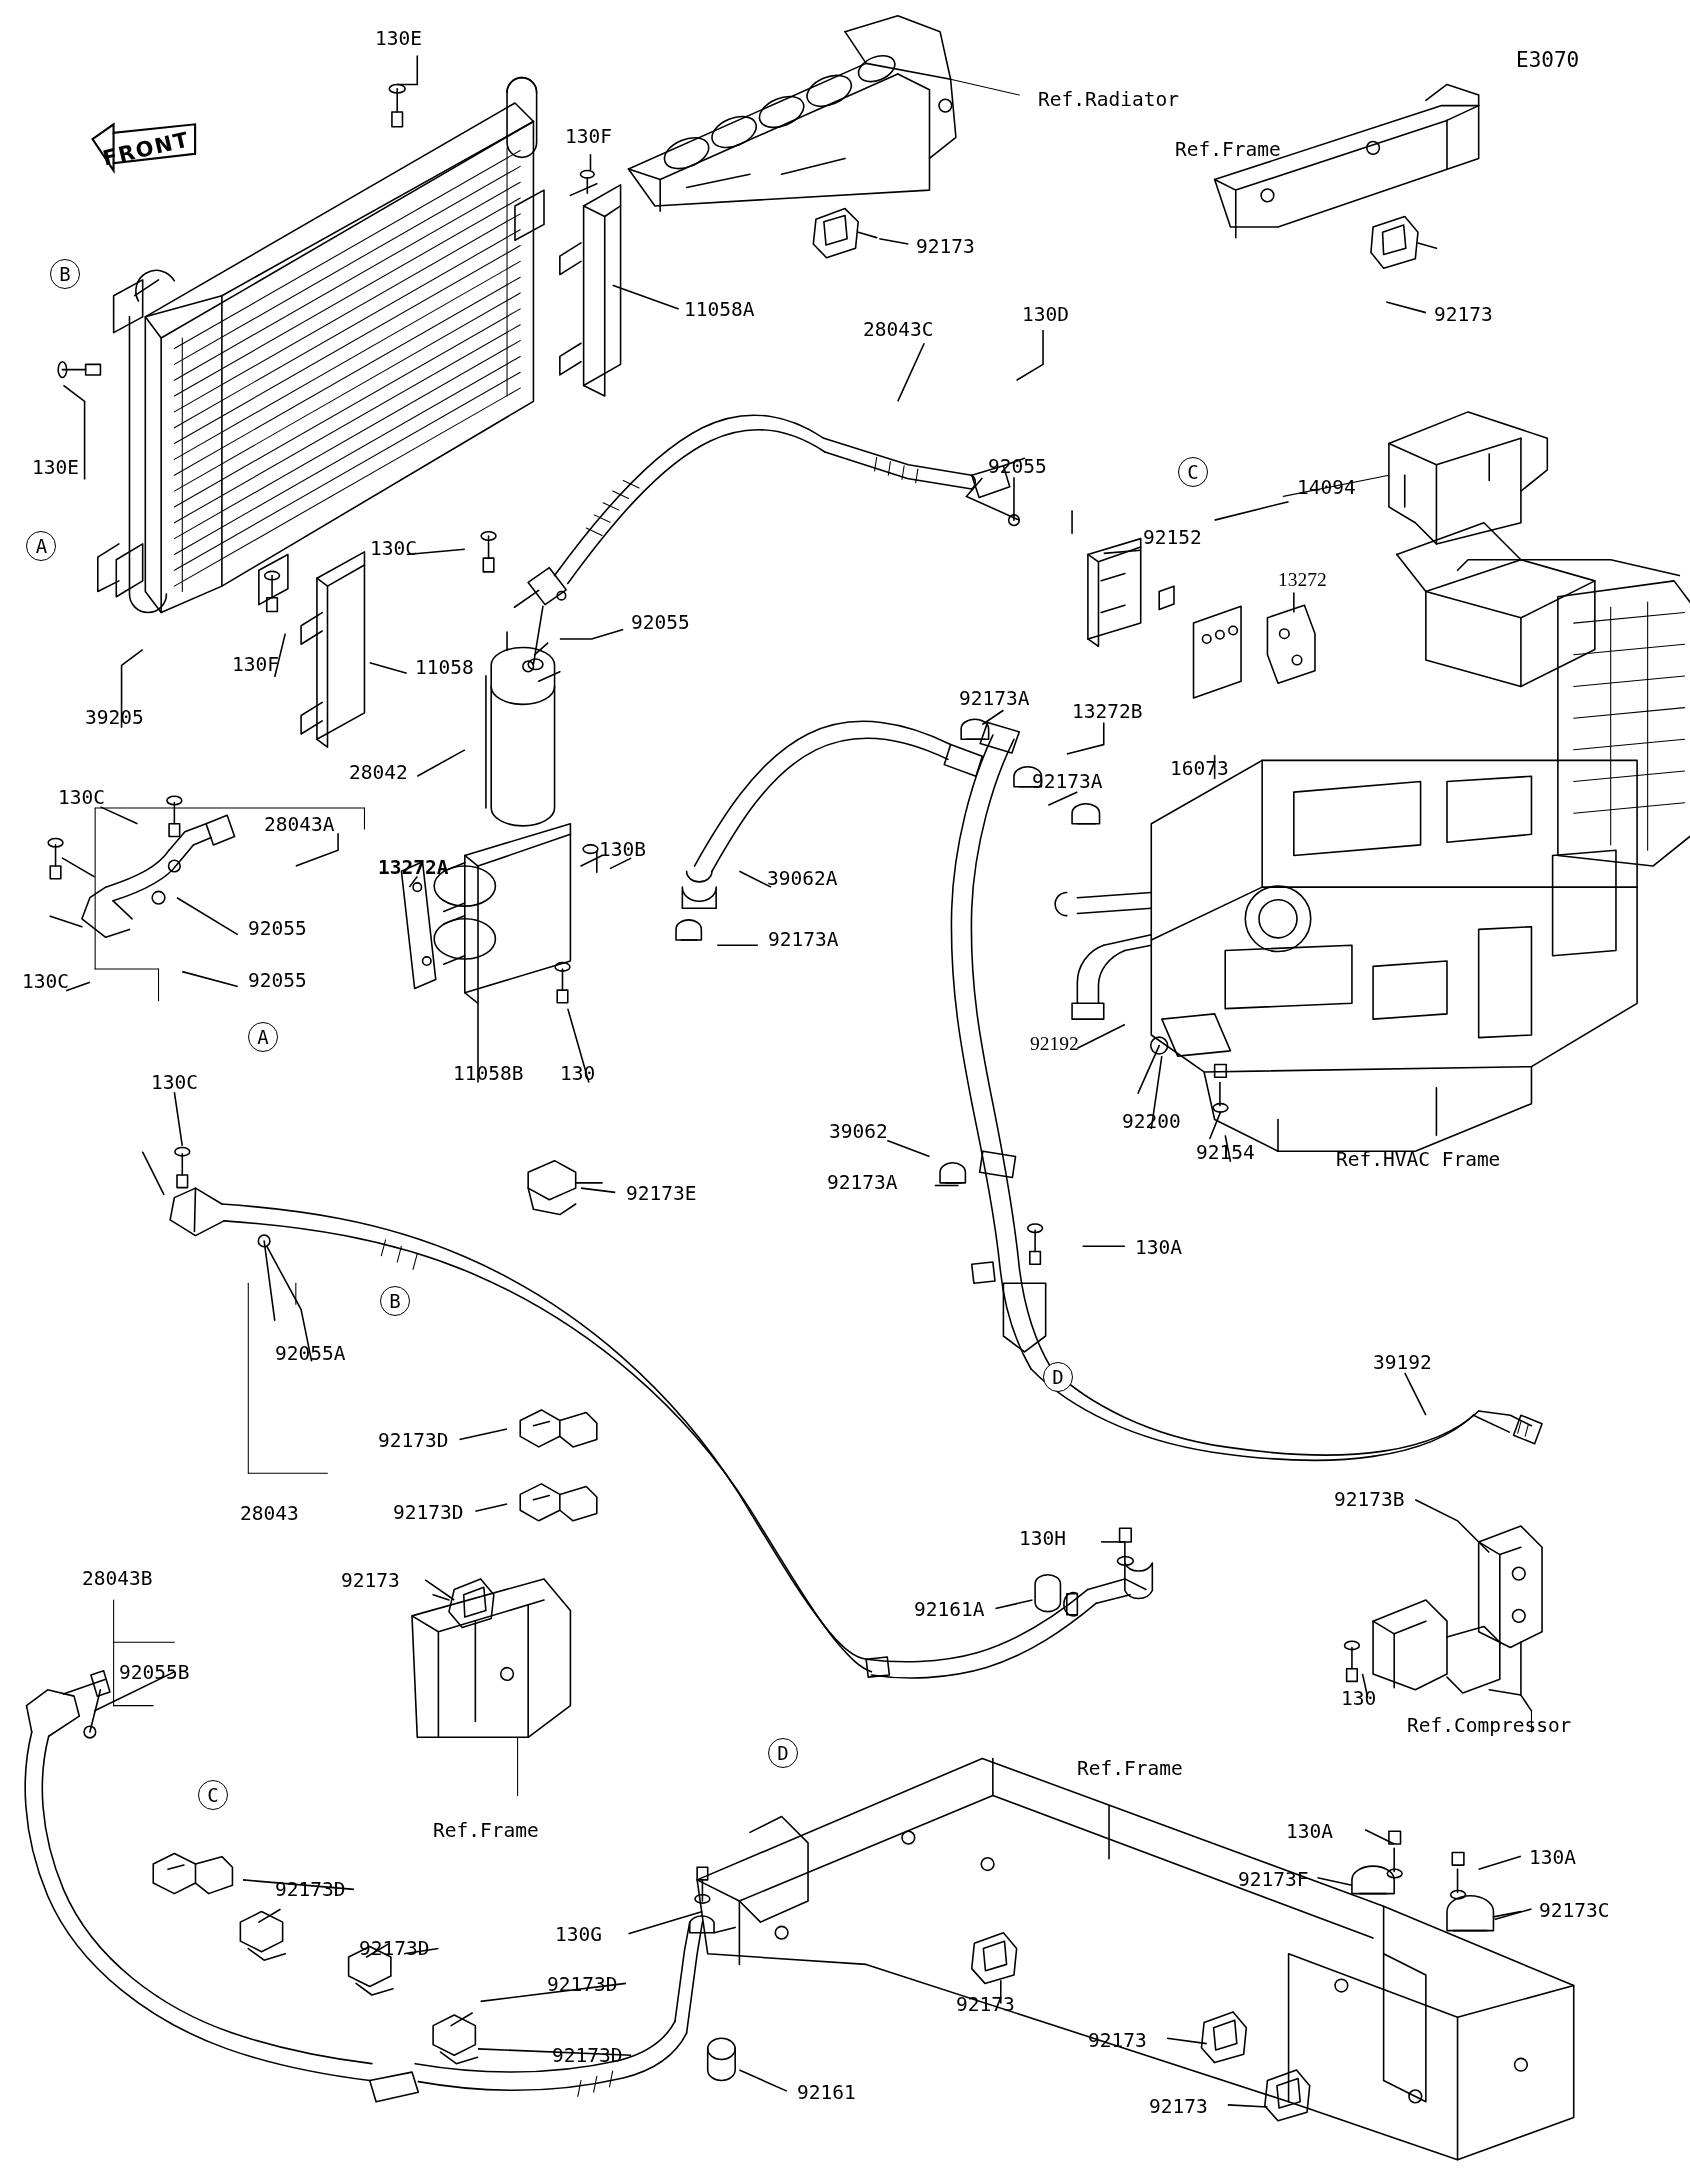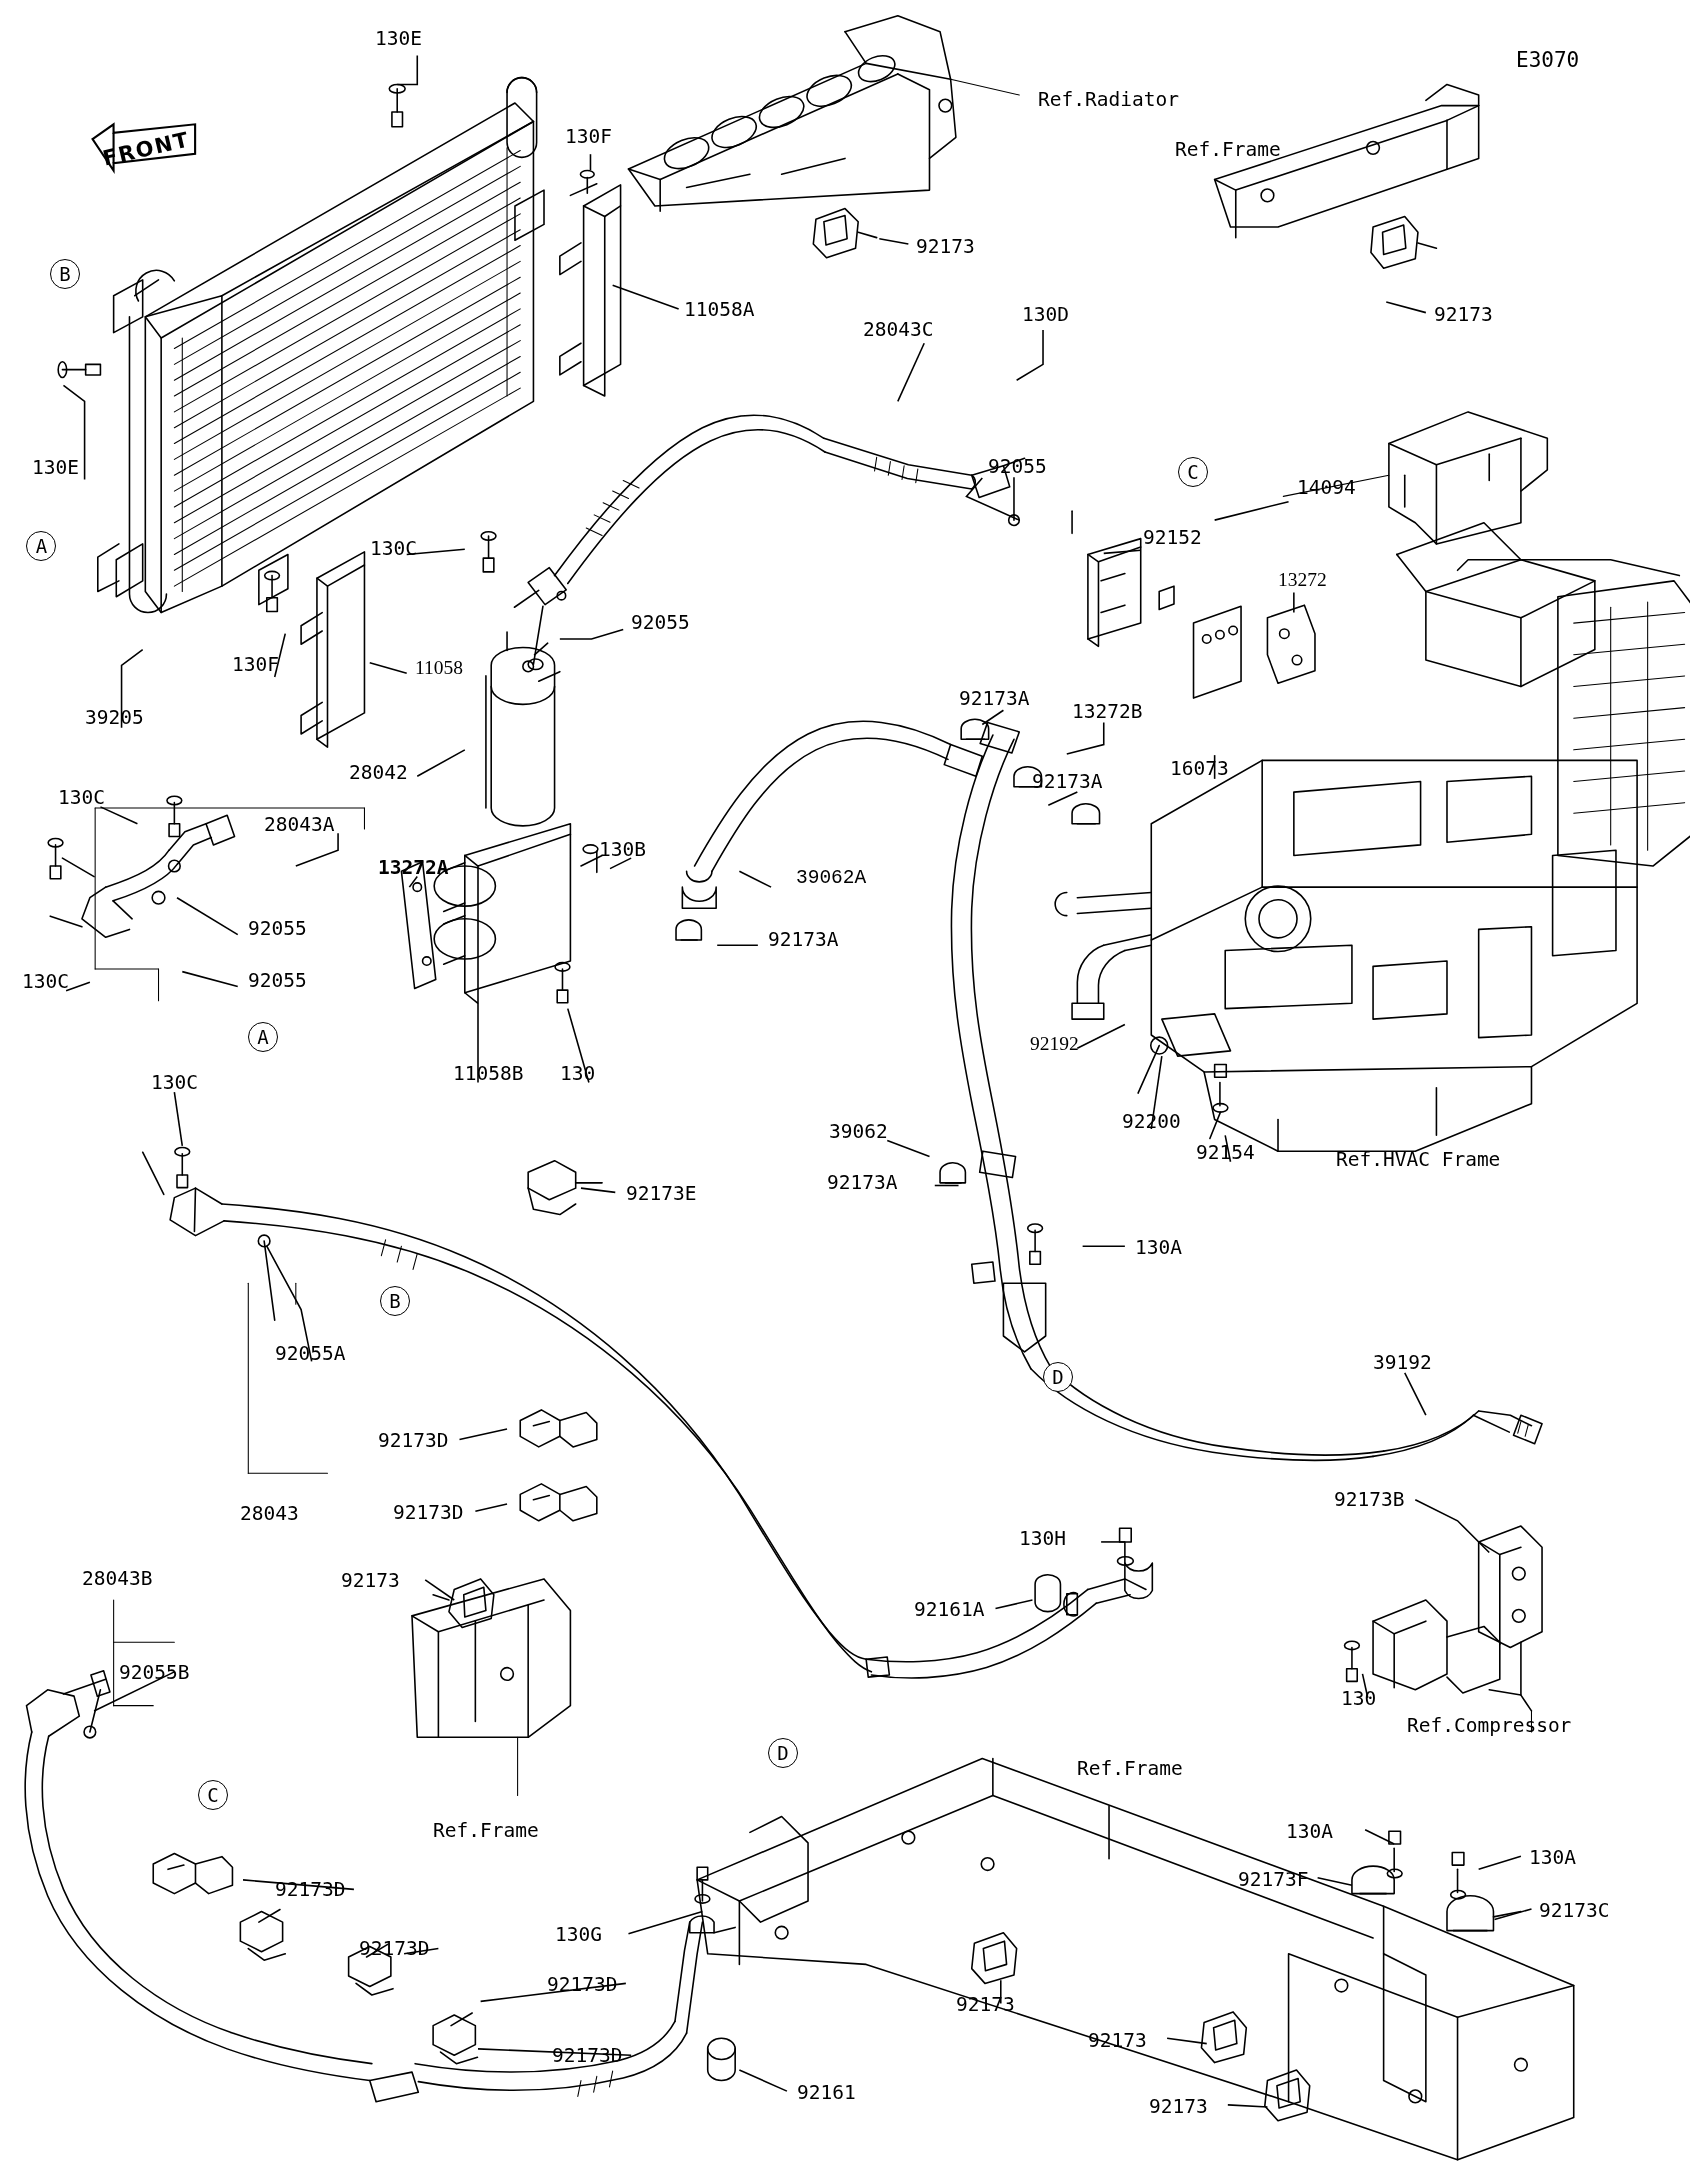--- a/index.html
+++ b/index.html
@@ -602,28 +602,28 @@
   <div class="lbl" style="left:1022px; top:305px;">130D</div>
   <div class="lbl" style="left:863px; top:320px;">28043C</div>
   <div class="lbl" style="left:988px; top:457px;">92055</div>
   <div class="lbl" style="left:1297px; top:478px;">14094</div>
   <div class="lbl" style="left:1143px; top:528px;">92152</div>
   <div class="lbl" style="left:1278px; top:570px;font-family:Liberation Serif, serif;">13272</div>
   <div class="lbl" style="left:32px; top:458px;">130E</div>
   <div class="lbl" style="left:370px; top:539px;">130C</div>
   <div class="lbl" style="left:631px; top:613px;">92055</div>
   <div class="lbl" style="left:232px; top:655px;">130F</div>
-  <div class="lbl" style="left:415px; top:658px;font-family:Liberation Serif, serif;">11058</div>
+  <div class="lbl" style="left:415px; top:658px;">11058</div>
   <div class="lbl" style="left:85px; top:708px;">39205</div>
   <div class="lbl" style="left:349px; top:763px;">28042</div>
   <div class="lbl" style="left:959px; top:689px;">92173A</div>
   <div class="lbl" style="left:1032px; top:772px;">92173A</div>
   <div class="lbl" style="left:1072px; top:702px;">13272B</div>
   <div class="lbl" style="left:1170px; top:759px;">16073</div>
-  <div class="lbl" style="left:796px; top:869px;font-family:Liberation Mono, monospace;">39062A</div>
+  <div class="lbl" style="left:767px; top:869px;">39062A</div>
   <div class="lbl" style="left:768px; top:930px;">92173A</div>
   <div class="lbl" style="left:1030px; top:1034px;font-family:Liberation Serif, serif;">92192</div>
   <div class="lbl" style="left:58px; top:788px;">130C</div>
   <div class="lbl" style="left:264px; top:815px;">28043A</div>
   <div class="lbl" style="left:378px; top:858px;font-weight:bold;">13272A</div>
   <div class="lbl" style="left:599px; top:840px;">130B</div>
   <div class="lbl" style="left:248px; top:919px;">92055</div>
   <div class="lbl" style="left:248px; top:971px;">92055</div>
   <div class="lbl" style="left:22px; top:972px;">130C</div>
   <div class="lbl" style="left:417px; top:1064px;margin-left:36px;">11058B</div>

